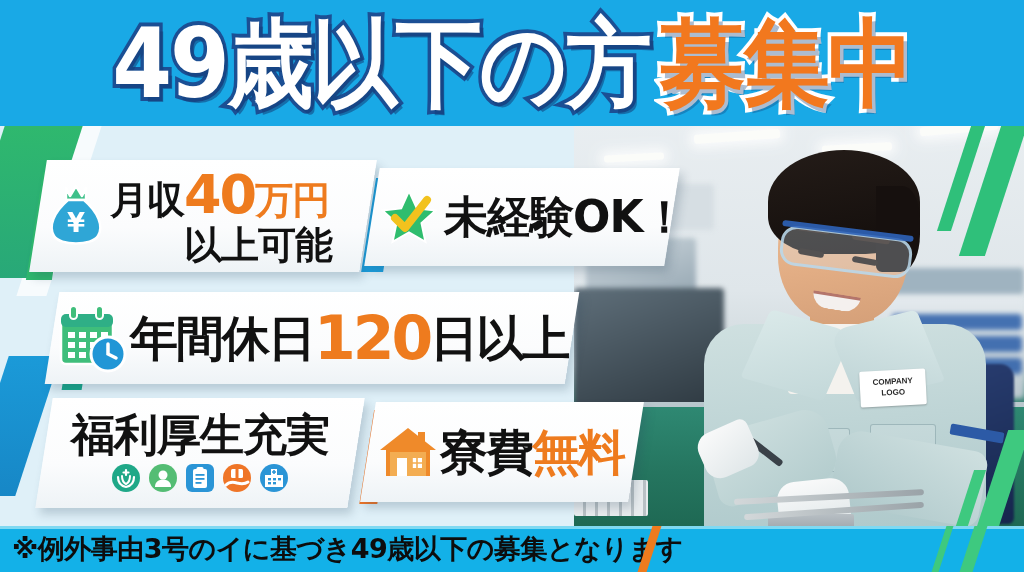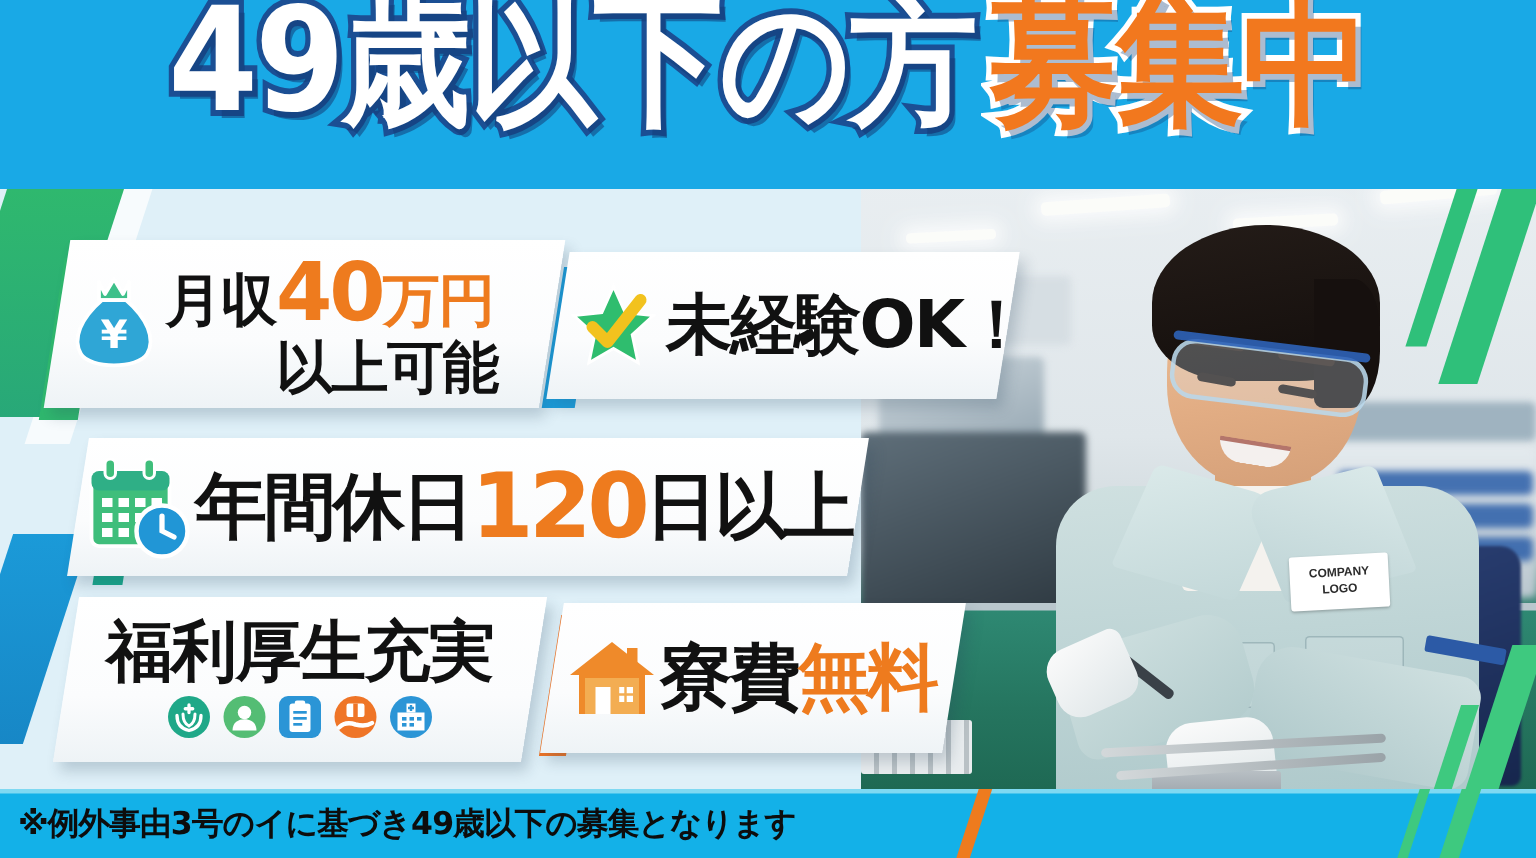--- a/index.html
+++ b/index.html
@@ -19,21 +19,21 @@
   .header {
     position: absolute; left: 0; top: 0;
     width: 1024px; height: 126px;
     background: #19a9e6;
     overflow: hidden;
     z-index: 40;
   }
   .header-inner {
     position: absolute; left: 0; top: 0;
     width: 1024px; height: 126px;
-    display: flex; justify-content: center;
+    display: flex; align-items: center; justify-content: center;
     gap: 4px;
     white-space: nowrap;
   }
   .hdr-main, .hdr-accent {
     font-family: "DejaVu Sans", "Liberation Sans", sans-serif;
     font-weight: 700;
     font-size: 86px;
     line-height: 1;
     letter-spacing: -2px;
     transform: scaleY(1.12);
@@ -301,21 +301,21 @@
   
   .footer {
     position: absolute; left: 0; bottom: 0; width: 1024px; height: 46px;
     background: #13b1e8;
     z-index: 45;
     display: flex; align-items: center;
   }
   .footer-text {
     font-family: "DejaVu Sans", "Liberation Sans", sans-serif;
     font-weight: 700;
-    font-size: 21px;
+    font-size: 27px;
     color: #0d0d0d;
     margin-left: 12px;
     letter-spacing: -0.5px;
   }
   .footer-stripe { position: absolute; transform: skewX(-18deg); }
   .f-orange { right: 370px; top: 0; width: 9px; height: 46px; background:#ee7b1e; }
   .f-green1 { right: 44px; top: 0; width: 13px; height: 46px; background:#3ec97f; }
   .f-green2 { right: 78px; top: 0; width: 7px; height: 46px; background:#3ec97f; }
   .footer-topline { position:absolute; left:0; top:0; width:1024px; height:3px; background:#7fd9f2; }
 

